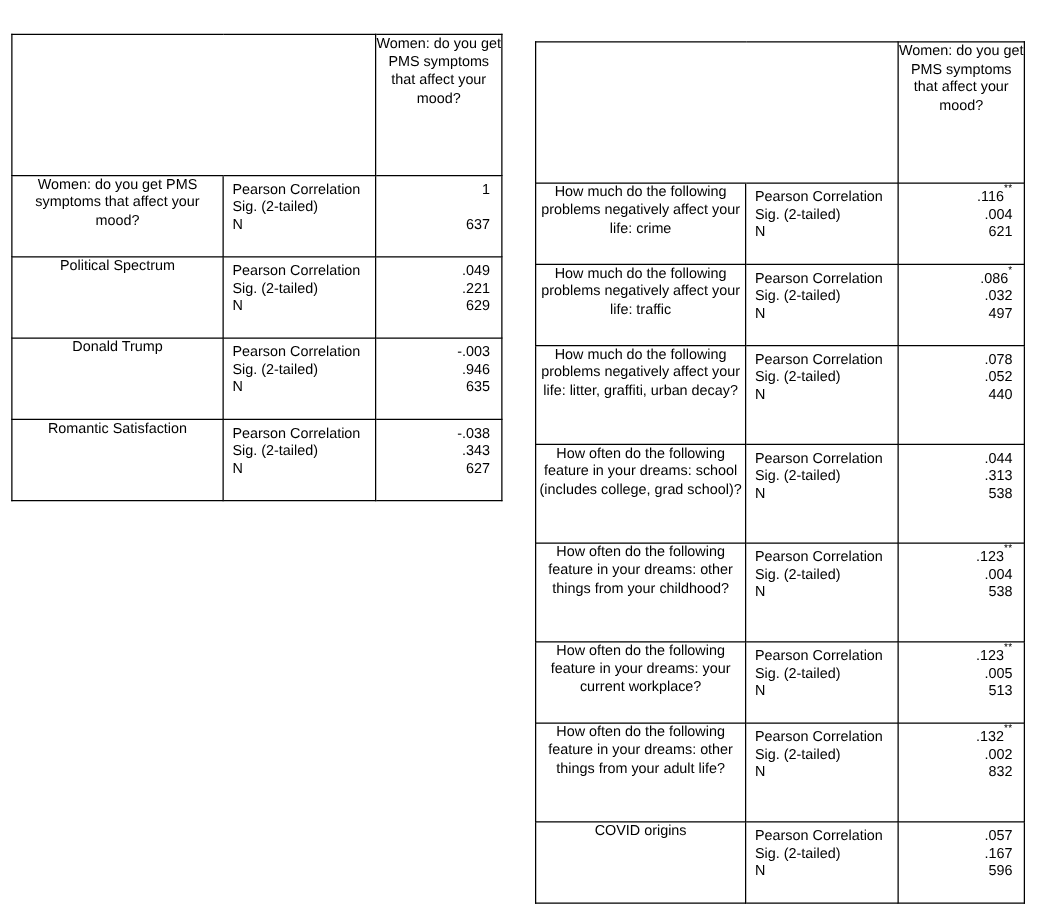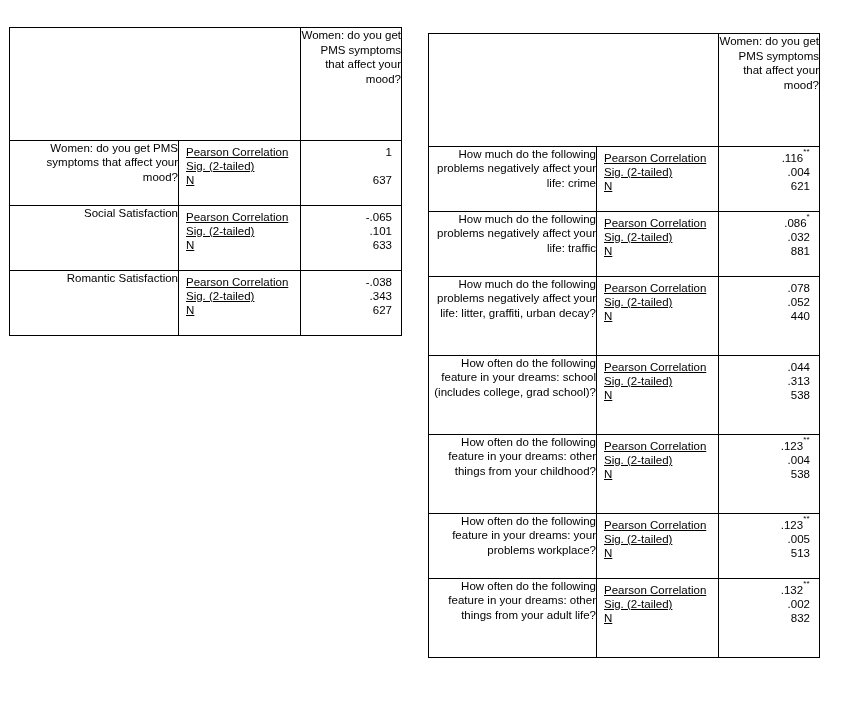--- a/index.html
+++ b/index.html
@@ -53,21 +53,21 @@
   #table-right .col-var   { width: 168px; }
   #table-right .col-stat  { width: 122px; }
   #table-right .col-value { width: 101px; }
 
   .spss-table td,
   .spss-table th {
     border: 1px solid #000;
     padding: 0;
     vertical-align: top;
     font-weight: normal;
-    text-align: right;
+    text-align: center;
   }
 
   
   .hdr-blank {
     border-right: none !important;
   }
   .hdr-blank2 {
     border-left: none !important;
   }
   .hdr-target {
@@ -101,21 +101,20 @@
     height: 100%;
     box-sizing: border-box;
     padding: 4px 0 4px 0;
   }
   .stat-list { align-items: flex-start; }
   .value-list { align-items: flex-end; }
 
   .stat-line {
     padding: 0 6px 0 7px;
     white-space: nowrap;
-    text-decoration: underline;
   }
   .value-line {
     padding: 0 9px 0 6px;
     white-space: nowrap;
     position: relative;
   }
   .value-line sup {
     font-size: 8px;
     line-height: 0;
     position: relative;
@@ -159,33 +158,50 @@
           </td>
           <td class="cell-values">
             <div class="value-list">
               <div class="value-line">1</div>
               <div class="value-line"><span class="vblank">&nbsp;</span></div>
               <div class="value-line">637</div>
             </div>
           </td>
         </tr>
         <tr>
-          <td class="cell-var rh-3">Social Satisfaction</td>
-          <td class="cell-stats">
-            <div class="stat-list">
-              <div class="stat-line">Pearson Correlation</div>
-              <div class="stat-line">Sig. (2-tailed)</div>
-              <div class="stat-line">N</div>
-            </div>
-          </td>
-          <td class="cell-values">
-            <div class="value-list">
-              <div class="value-line">-.065</div>
-              <div class="value-line">.101</div>
-              <div class="value-line">633</div>
+          <td class="cell-var rh-3">Political Spectrum</td>
+          <td class="cell-stats">
+            <div class="stat-list">
+              <div class="stat-line">Pearson Correlation</div>
+              <div class="stat-line">Sig. (2-tailed)</div>
+              <div class="stat-line">N</div>
+            </div>
+          </td>
+          <td class="cell-values">
+            <div class="value-list">
+              <div class="value-line">.049</div>
+              <div class="value-line">.221</div>
+              <div class="value-line">629</div>
+            </div>
+          </td>
+        </tr>
+        <tr>
+          <td class="cell-var rh-3">Donald Trump</td>
+          <td class="cell-stats">
+            <div class="stat-list">
+              <div class="stat-line">Pearson Correlation</div>
+              <div class="stat-line">Sig. (2-tailed)</div>
+              <div class="stat-line">N</div>
+            </div>
+          </td>
+          <td class="cell-values">
+            <div class="value-list">
+              <div class="value-line">-.003</div>
+              <div class="value-line">.946</div>
+              <div class="value-line">635</div>
             </div>
           </td>
         </tr>
         <tr>
           <td class="cell-var rh-3">Romantic Satisfaction</td>
           <td class="cell-stats">
             <div class="stat-list">
               <div class="stat-line">Pearson Correlation</div>
               <div class="stat-line">Sig. (2-tailed)</div>
               <div class="stat-line">N</div>
@@ -237,21 +253,21 @@
             <div class="stat-list">
               <div class="stat-line">Pearson Correlation</div>
               <div class="stat-line">Sig. (2-tailed)</div>
               <div class="stat-line">N</div>
             </div>
           </td>
           <td class="cell-values">
             <div class="value-list">
               <div class="value-line">.086<sup>*</sup></div>
               <div class="value-line">.032</div>
-              <div class="value-line">881</div>
+              <div class="value-line">497</div>
             </div>
           </td>
         </tr>
         <tr>
           <td class="cell-var rh-4">How much do the following problems negatively affect your life: litter, graffiti, urban decay?</td>
           <td class="cell-stats">
             <div class="stat-list">
               <div class="stat-line">Pearson Correlation</div>
               <div class="stat-line">Sig. (2-tailed)</div>
               <div class="stat-line">N</div>
@@ -293,21 +309,21 @@
           </td>
           <td class="cell-values">
             <div class="value-list">
               <div class="value-line">.123<sup>**</sup></div>
               <div class="value-line">.004</div>
               <div class="value-line">538</div>
             </div>
           </td>
         </tr>
         <tr>
-          <td class="cell-var rh-3">How often do the following feature in your dreams: your problems workplace?</td>
+          <td class="cell-var rh-3">How often do the following feature in your dreams: your current workplace?</td>
           <td class="cell-stats">
             <div class="stat-list">
               <div class="stat-line">Pearson Correlation</div>
               <div class="stat-line">Sig. (2-tailed)</div>
               <div class="stat-line">N</div>
             </div>
           </td>
           <td class="cell-values">
             <div class="value-list">
               <div class="value-line">.123<sup>**</sup></div>
@@ -326,16 +342,33 @@
             </div>
           </td>
           <td class="cell-values">
             <div class="value-list">
               <div class="value-line">.132<sup>**</sup></div>
               <div class="value-line">.002</div>
               <div class="value-line">832</div>
             </div>
           </td>
         </tr>
+        <tr>
+          <td class="cell-var rh-3">COVID origins</td>
+          <td class="cell-stats">
+            <div class="stat-list">
+              <div class="stat-line">Pearson Correlation</div>
+              <div class="stat-line">Sig. (2-tailed)</div>
+              <div class="stat-line">N</div>
+            </div>
+          </td>
+          <td class="cell-values">
+            <div class="value-list">
+              <div class="value-line">.057</div>
+              <div class="value-line">.167</div>
+              <div class="value-line">596</div>
+            </div>
+          </td>
+        </tr>
       </tbody>
   </table>
 
 </div>
 
 </body></html>

